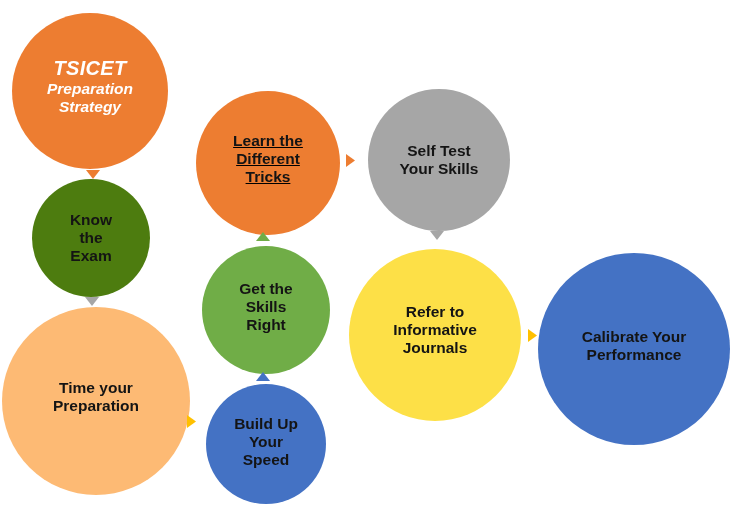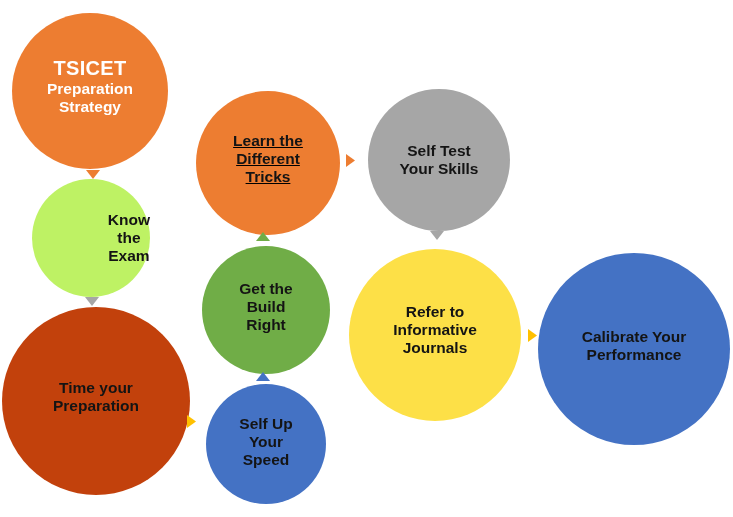--- a/index.html
+++ b/index.html
@@ -73,51 +73,51 @@
   .a-basics-tricks    { left: 256px; top: 232px; }
   .a-tricks-selftest  { left: 346px; top: 154px; }
   .a-selftest-journal { left: 430px; top: 231px; }
   .a-journal-calib    { left: 528px; top: 329px; }
 </style>
 </head>
 <body>
 
 <div class="canvas" style="background-color: rgb(255, 255, 255);">
 
-  <div class="circle c-tsicet" style="background-color: rgb(237, 125, 49);">
+  <div class="circle c-tsicet" style="background-color: rgb(237, 125, 49); font-style: italic;">
     <div class="start-title">TSICET</div>
     <div class="start-subtitle">Preparation
 Strategy</div>
   </div>
 
-  <div class="circle c-know-exam" style="background-color: #bef264; align-items: flex-end;">
+  <div class="circle c-know-exam" style="background-color: #4d7c0f;">
     <div class="label">Know
 the
 Exam</div>
   </div>
 
-  <div class="circle c-time-prep" style="background-color: #c2410c;">
+  <div class="circle c-time-prep" style="background-color: #fdba74;">
     <div class="label">Time your
 Preparation</div>
   </div>
 
   <div class="circle c-learn-tricks" style="background-color: rgb(237, 125, 49); text-decoration: underline;">
     <div class="label">Learn the
 Different
 Tricks</div>
   </div>
 
   <div class="circle c-basics" style="background-color: rgb(112, 173, 71);">
     <div class="label">Get the
-Build
+Skills
 Right</div>
   </div>
 
   <div class="circle c-build-speed" style="background-color: rgb(68, 114, 196);">
-    <div class="label">Self Up
+    <div class="label">Build Up
 Your
 Speed</div>
   </div>
 
   <div class="circle c-self-test" style="background-color: rgb(166, 166, 166);">
     <div class="label">Self Test
 Your Skills</div>
   </div>
 
   <div class="circle c-refer" style="background-color: #fde047;">

